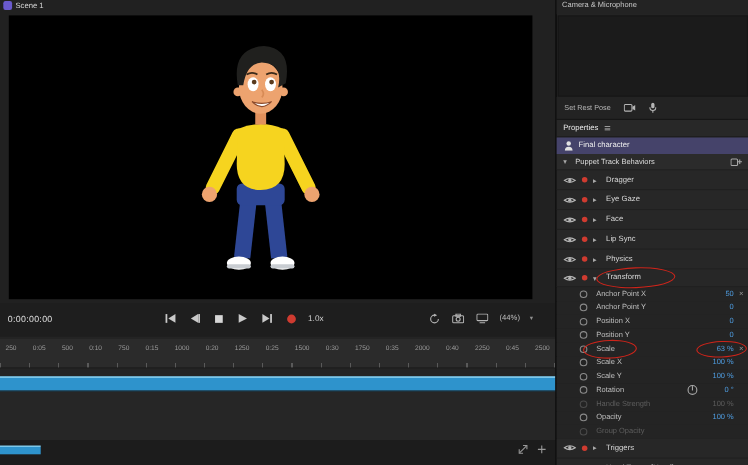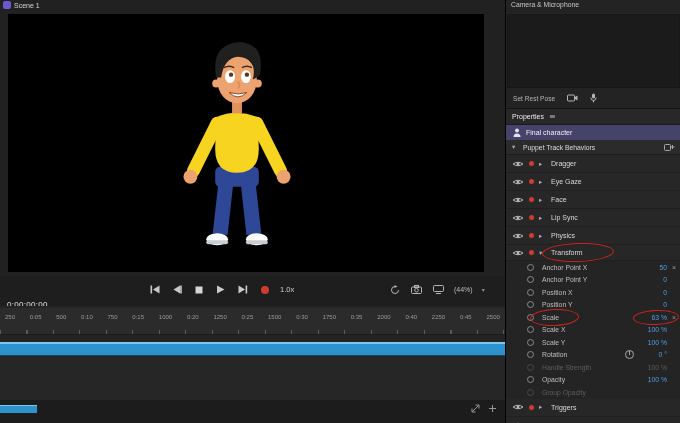--- a/index.html
+++ b/index.html
@@ -9,21 +9,21 @@
     font-family:"Liberation Sans","DejaVu Sans",sans-serif;
   }
   
   #scene-panel{position:absolute;left:0;top:0;width:505px;height:276px;background:#212121;}
   #scene-tab{position:absolute;left:3px;top:1px;display:flex;align-items:center;gap:3px;font-size:7px;color:#d8d8d8;}
   .scene-icon{width:8px;height:8px;border-radius:2px;background:#6a5acd;display:inline-block;}
   #viewport{position:absolute;left:8px;top:14px;width:476px;height:258px;background:#000;}
   #character{position:absolute;left:50%;top:18px;transform:translateX(-56%);}
   
   #transport{position:absolute;left:0;top:276px;width:505px;height:30px;background:#1e1e1e;}
-  #timecode{position:absolute;left:7px;top:24px;font-size:8px;color:#e2e2e2;letter-spacing:.3px;}
+  #timecode{position:absolute;left:7px;top:10px;font-size:8px;color:#e2e2e2;letter-spacing:.3px;}
   #controls{position:absolute;left:148px;top:7px;display:flex;align-items:center;gap:9px;}
   .tbtn{display:flex;align-items:center;justify-content:center;width:13px;height:13px;cursor:pointer;}
   .rec{width:8px;height:8px;border-radius:50%;background:#cf3b30;display:inline-block;}
   #speed{font-size:7.5px;color:#cfcfcf;}
   #view-controls{position:absolute;left:388px;top:7px;display:flex;align-items:center;gap:9px;}
   #zoom-label{font-size:7px;color:#bdbdbd;}
   .caret{font-family:"DejaVu Sans",sans-serif;font-size:6px;color:#8f8f8f;}
   
   #timeline{position:absolute;left:0;top:306px;width:505px;height:117px;background:#242424;}
   #ruler{position:absolute;left:0;top:2px;width:505px;height:26px;background:#2b2b2b;border-bottom:1px solid #1a1a1a;}

